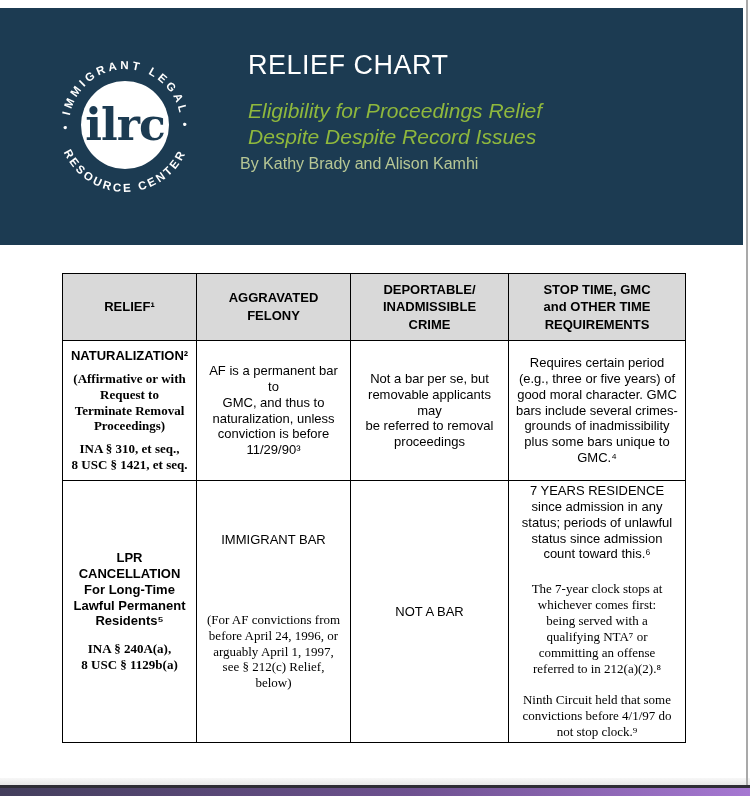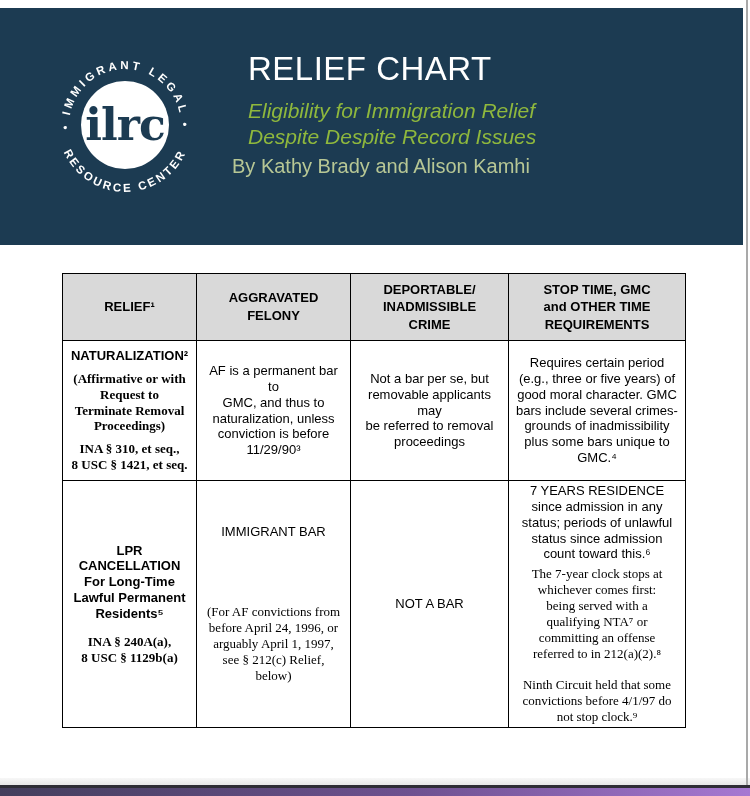--- a/index.html
+++ b/index.html
@@ -12,23 +12,23 @@
     color:var(--body-text,#000);
   }
   
   .top-strip{position:absolute;left:0;top:0;width:750px;height:8px;background:#ffffff;}
   
   .banner{position:absolute;left:0;top:8px;width:743px;height:237px;background:var(--banner-bg,#1c3b52);}
   .logo-svg{position:absolute;left:40px;top:32px;width:170px;height:170px;}
   .ring-text{fill:#ffffff;font-family:"Liberation Sans","DejaVu Sans",sans-serif;font-weight:bold;font-size:11.5px;letter-spacing:3.2px;}
   .ring-text-bottom{letter-spacing:2.6px;}
   .logo-word{fill:var(--banner-bg,#1c3b52);font-family:"DejaVu Serif","Liberation Serif",serif;font-weight:bold;font-size:44px;letter-spacing:-1px;}
-  .banner-title{position:absolute;left:248px;top:43px;color:var(--title-text,#fff);font-size:33px;letter-spacing:.5px;line-height:1.1;}
+  .banner-title{position:absolute;left:248px;top:43px;color:var(--title-text,#fff);font-size:27px;letter-spacing:.5px;line-height:1.1;}
   .banner-subtitle{position:absolute;left:248px;top:90px;color:var(--subtitle-text,#8fb83d);font-size:21px;font-style:italic;line-height:1.24;}
-  .banner-byline{position:absolute;left:232px;top:147px;color:var(--byline-text,#b7c795);font-size:20px;}
+  .banner-byline{position:absolute;left:240px;top:147px;color:var(--byline-text,#b7c795);font-size:16px;}
   
   table.relief{
     position:absolute;left:62px;top:273px;
     border-collapse:collapse;table-layout:fixed;width:623px;
     font-size:13px;line-height:1.22;color:var(--body-text,#000);
   }
   table.relief th,table.relief td{
     border:1px solid var(--table-border,#000);
     text-align:center;vertical-align:middle;
     padding:2px 5px;
@@ -67,21 +67,21 @@
       </text>
       <text class="ring-text ring-text-bottom">
         <textPath href="#arcBottom" startOffset="50%" text-anchor="middle">RESOURCE CENTER</textPath>
       </text>
       <text class="logo-word" x="85" y="100" text-anchor="middle">ilrc</text>
     </svg>
 
     <div class="banner-title">RELIEF CHART</div>
 
     <div class="banner-subtitle">
-      <div>Eligibility for Immigration Relief</div>
+      <div>Eligibility for Proceedings Relief</div>
       <div>Despite Despite Record Issues</div>
     </div>
 
     <div class="banner-byline">By Kathy Brady and Alison Kamhi</div>
   </div>
 
   <table class="relief">
     <colgroup>
       <col style="width:134px">
       <col style="width:154px">
@@ -120,21 +120,21 @@
           </td>
           <td>
             <div class="para">IMMIGRANT BAR</div>
             <div class="para" style="margin-top: 64px;">(For AF convictions from<br>before April 24, 1996, or<br>arguably April 1, 1997,<br>see § 212(c) Relief,<br>below)</div>
           </td>
           <td>
             <div class="para">NOT A BAR</div>
           </td>
           <td>
             <div class="para">7 YEARS RESIDENCE<br>since admission in any<br>status; periods of unlawful<br>status since admission<br>count toward this.⁶</div>
-            <div class="para" style="margin-top: 4px;">The 7-year clock stops at<br>whichever comes first:<br>being served with a<br>qualifying NTA⁷ or<br>committing an offense<br>referred to in 212(a)(2).⁸</div>
+            <div class="para" style="margin-top: 19px;">The 7-year clock stops at<br>whichever comes first:<br>being served with a<br>qualifying NTA⁷ or<br>committing an offense<br>referred to in 212(a)(2).⁸</div>
             <div class="para" style="margin-top: 16px;">Ninth Circuit held that some<br>convictions before 4/1/97 do<br>not stop clock.⁹</div>
           </td>
         </tr>
       </tbody>
     </table>
 
   <div class="below-table-shade"></div>
   <div class="page-edge"></div>
   <div class="window-edge"></div>
   <div class="taskbar-strip"></div>

